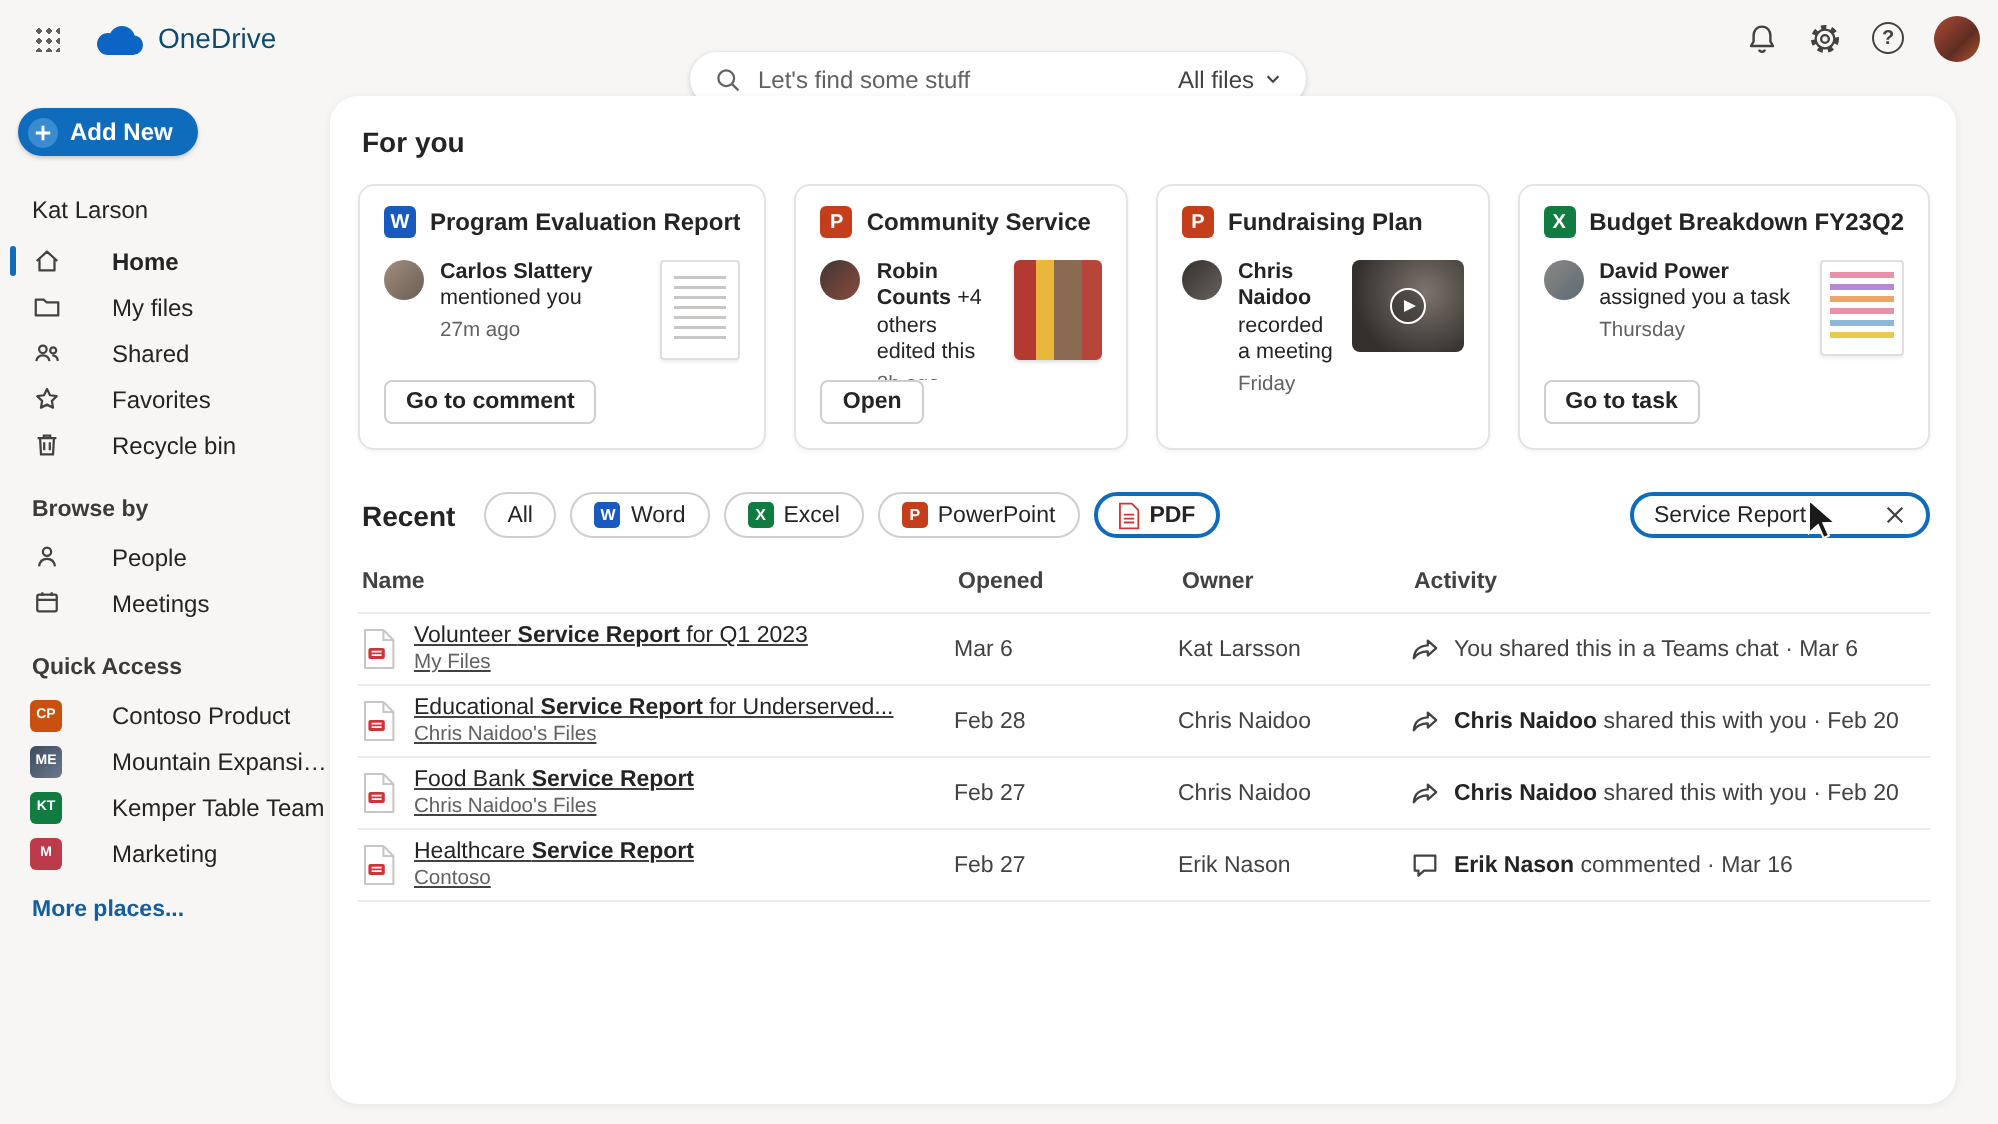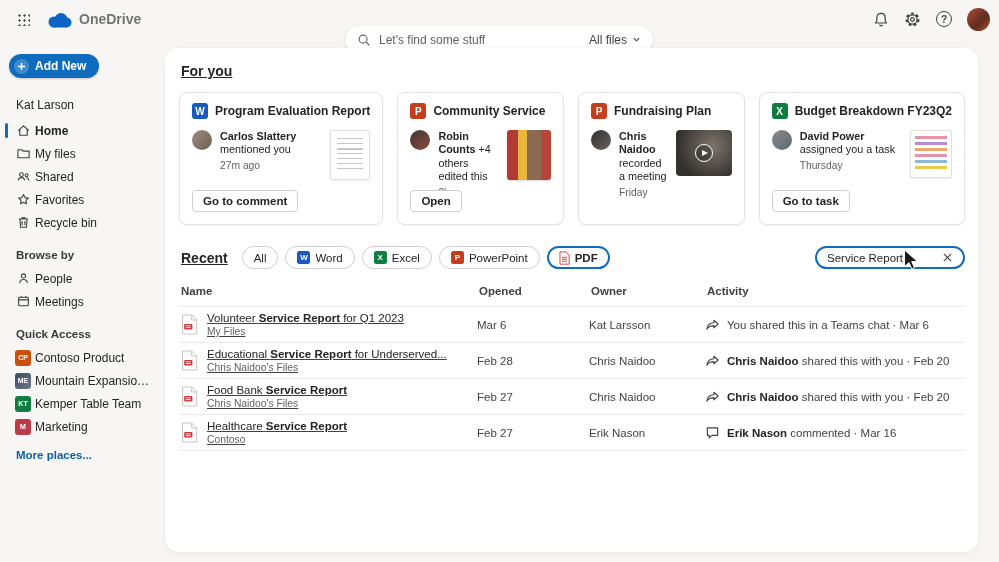--- a/index.html
+++ b/index.html
@@ -13,59 +13,59 @@
   svg { display:block; }
   b { font-weight:700; }
 
   
   .topbar { position:absolute; top:0; left:0; width:100%; height:38px; display:flex; align-items:center; }
   .waffle { width:30px; height:30px; margin-left:8px; border-radius:4px; display:flex; align-items:center; justify-content:center; cursor:pointer; background:transparent; border:none; }
   .waffle i { display:block; width:13px; height:13px;
     background-image:radial-gradient(#605e5c 1.3px, transparent 1.4px);
     background-size:5px 5px; background-position:0 0; }
   .logo-group { display:flex; align-items:center; gap:7px; margin-left:8px; cursor:pointer; }
-  .app-name { font-size:14px; font-weight:700; color:#737373; }
+  .app-name { font-size:14px; font-weight:400; color:#0c4a6e; }
 
   .search-pill { position:absolute; left:345px; top:6px; width:308px; height:27px;
     background:#fff; border-radius:14px; box-shadow:0 1px 3px rgba(0,0,0,.13), 0 0 2px rgba(0,0,0,.06);
     display:flex; align-items:center; gap:8px; padding:0 12px; cursor:text;margin-top:20px; }
   .search-placeholder { color:#616161; font-size:12px; }
   .search-scope { margin-left:auto; display:flex; align-items:center; gap:5px; font-size:12px; color:#424242; cursor:pointer; }
 
   .top-actions { position:absolute; right:9px; top:0; height:38px; display:flex; align-items:center; gap:15px; }
   .icon-btn { background:none; border:none; cursor:pointer; display:flex; align-items:center; justify-content:center; }
   .help-circle { width:16px; height:16px; border:1.2px solid #424242; border-radius:50%; font-size:10px; font-weight:700; color:#424242; display:flex; align-items:center; justify-content:center; }
   .avatar-top { width:23px; height:23px; border-radius:50%; border:none; cursor:pointer;
     background:linear-gradient(135deg,#93412f 20%,#5f2d22 60%,#b2542c); }
 
   
   .sidebar { position:absolute; left:0; top:38px; width:165px; bottom:0; padding-top:16px; }
   .add-new { margin-left:9px; height:24px; border:none; border-radius:12px; background:#0f6cbd; color:#fff;
     display:inline-flex; align-items:center; gap:6px; padding:0 13px 0 5px; font-size:12px; font-weight:600;
     font-family:inherit; cursor:pointer; box-shadow:0 1px 2px rgba(0,0,0,.2); }
   .add-new .plus { width:15px; height:15px; border-radius:50%; background:#3b8bd0; display:flex; align-items:center; justify-content:center; }
   .side-user { margin:20px 0 7px 16px; font-size:12px; font-weight:400; }
-  .nav-item { height:23px; display:flex; align-items:center; gap:4px; padding-left:15px; font-size:12px; cursor:pointer; position:relative; }
+  .nav-item { height:23px; display:flex; align-items:center; gap:25px; padding-left:15px; font-size:12px; cursor:pointer; position:relative; }
   .nav-item.active { font-weight:700; }
   .nav-item.active::before { content:""; position:absolute; left:5px; top:4px; width:3px; height:15px; border-radius:2px; background:#0f6cbd; }
   .nav-ic { width:16px; display:flex; justify-content:center; }
   .side-label { margin:15px 0 6px 16px; font-size:11.5px; font-weight:600; color:#3b3a39; }
   .quick-ic { width:16px; height:16px; border-radius:3px; color:#fff; font-size:7px; font-weight:700;
     display:flex; align-items:center; justify-content:center; flex:none; }
   .q-cp { background:#ca5010; }
   .q-me { background:linear-gradient(135deg,#3b4a5c,#6b7a8c); }
   .q-kt { background:#107c41; }
   .q-mk { background:#bc3b4a; }
   .nav-item .trunc { white-space:nowrap; overflow:hidden; text-overflow:ellipsis; max-width:118px; }
   .more-places { margin:11px 0 0 16px; font-size:11.5px; font-weight:600; color:#115ea3; cursor:pointer; background:none; border:none; font-family:inherit; }
 
   
   .panel { position:absolute; left:165px; top:48px; width:813px; height:504px; background:#fff;
     border-radius:14px; box-shadow:0 1px 5px rgba(0,0,0,.07); padding:13px 13px 0 14px; }
-  .h-section { font-size:14px; font-weight:700; margin:2px 0 13px 2px;text-decoration:underline; }
+  .h-section { font-size:14px; font-weight:700; margin:2px 0 13px 2px; }
 
   .cards { display:grid; grid-template-columns:repeat(4,1fr); gap:14px; }
   .card { background:#fff; border:1px solid #e6e4e2; border-radius:8px; box-shadow:0 1px 2px rgba(0,0,0,.05);
     padding:10px 12px 12px; height:133px; display:flex; flex-direction:column; }
   .card-head { display:flex; align-items:center; gap:7px; min-width:0; }
   .file-badge { width:16px; height:16px; border-radius:3px; color:#fff; font-size:10px; font-weight:700;
     display:flex; align-items:center; justify-content:center; flex:none; }
   .file-badge.sm { width:13px; height:13px; font-size:8px; border-radius:2.5px; }
   .fb-word { background:#185abd; } .fb-ppt { background:#c43e1c; } .fb-excel { background:#107c41; }
   .card-title { font-size:12px; font-weight:600; white-space:nowrap; overflow:hidden; text-overflow:ellipsis; }

